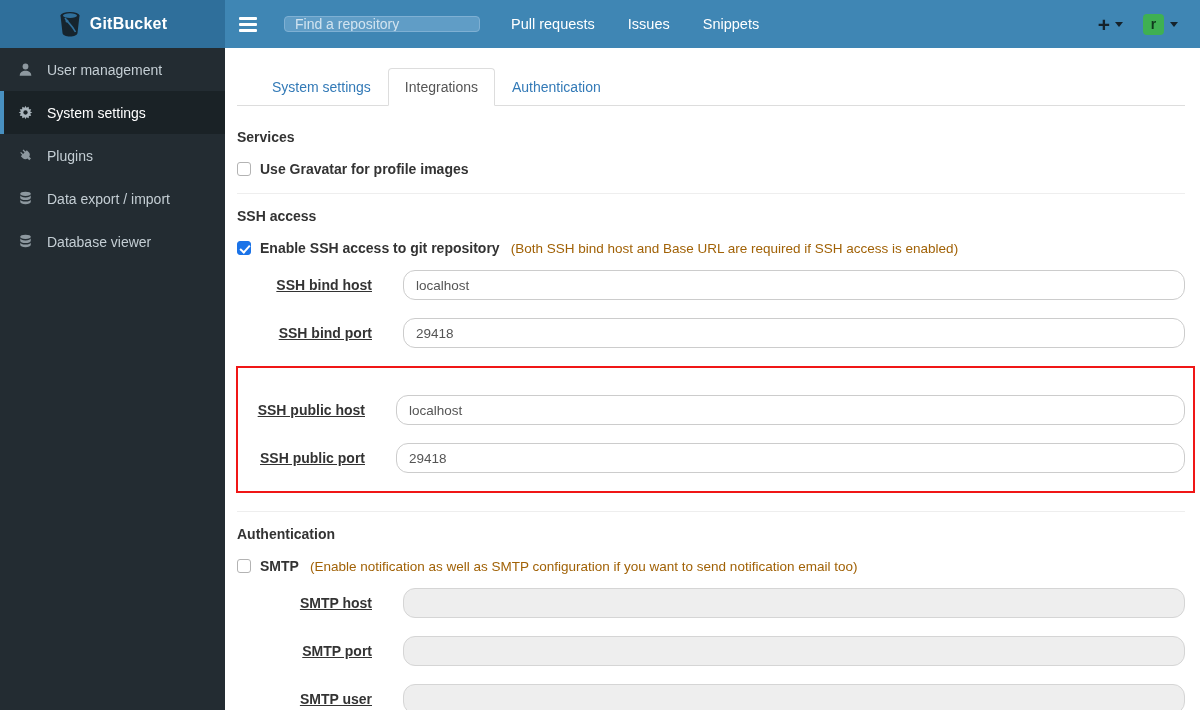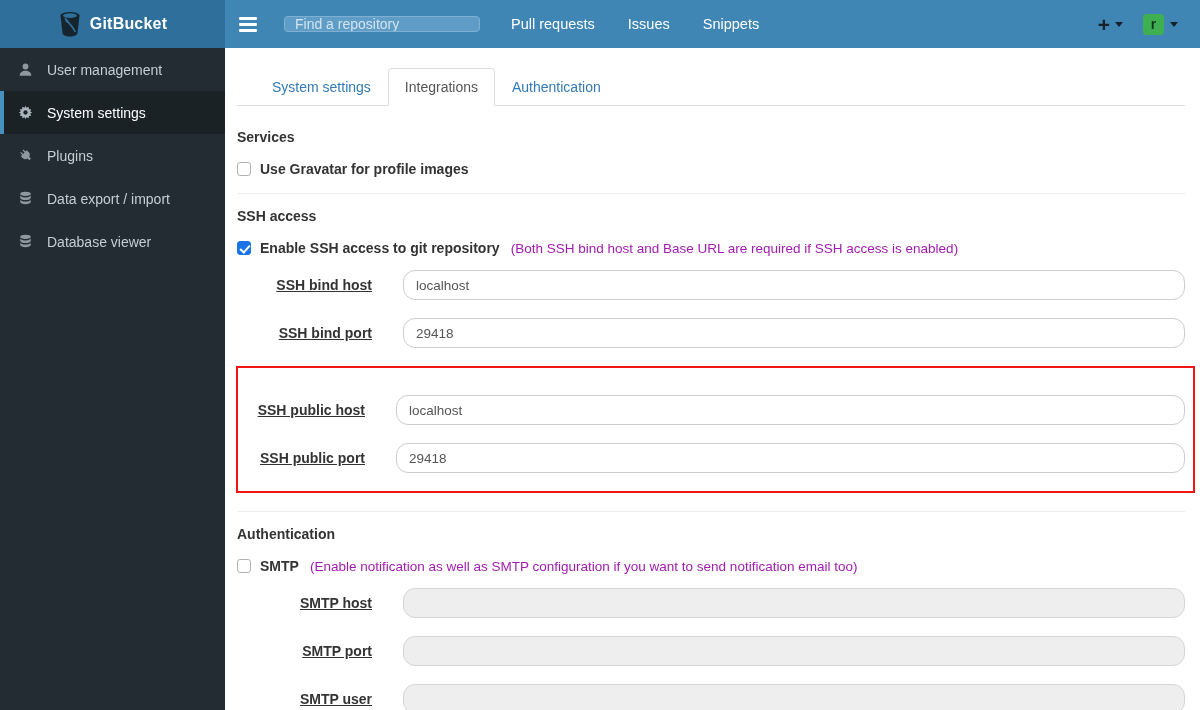--- a/index.html
+++ b/index.html
@@ -46,21 +46,21 @@
   .tab { padding:10px 16px; font-size:14px; margin-bottom:-1px; cursor:pointer;
     color:#337ab7; border:1px solid transparent; border-radius:4px 4px 0 0; }
   .tab.active { color:#555; background:#fff; border-color:#ddd; border-bottom-color:#fff; cursor:default; }
 
   .content { width:948px; padding-top:23px; }
   .section-heading { font-size:14px; font-weight:bold; color:#333; margin-bottom:16px; }
   hr.sep { border:none; border-top:1px solid #eee; margin:16px 0 14px 0; }
 
   .cb-row { display:flex; align-items:center; gap:9px; margin-bottom:14px; }
   .cb-row .cb-label { font-size:14px; font-weight:bold; color:#333; }
-  .cb-row .cb-note { font-size:13.5px; color:#a21caf; margin-left:2px;text-align:center; }
+  .cb-row .cb-note { font-size:13.5px; color:#a16207; margin-left:2px;text-align:center; }
   .checkbox { width:14px; height:14px; border:1px solid #b3b3b3; border-radius:3px;
     background:#fff; flex:none; position:relative; cursor:pointer; }
   .checkbox.checked { background:#1b73e8; border-color:#1b73e8; }
   .checkbox.checked::after { content:""; position:absolute; left:4px; top:1px;
     width:4px; height:8px; border:solid #fff; border-width:0 2px 2px 0; transform:rotate(42deg); }
 
   .form-row { display:flex; align-items:center; margin-bottom:18px; }
   .form-label { flex:none; width:135px; text-align:right; font-weight:bold;
     font-size:14px; color:#333; margin-right:31px;text-decoration:underline; }
   .form-input { flex:1; height:30px; border:1px solid #ccc; border-radius:12px;

